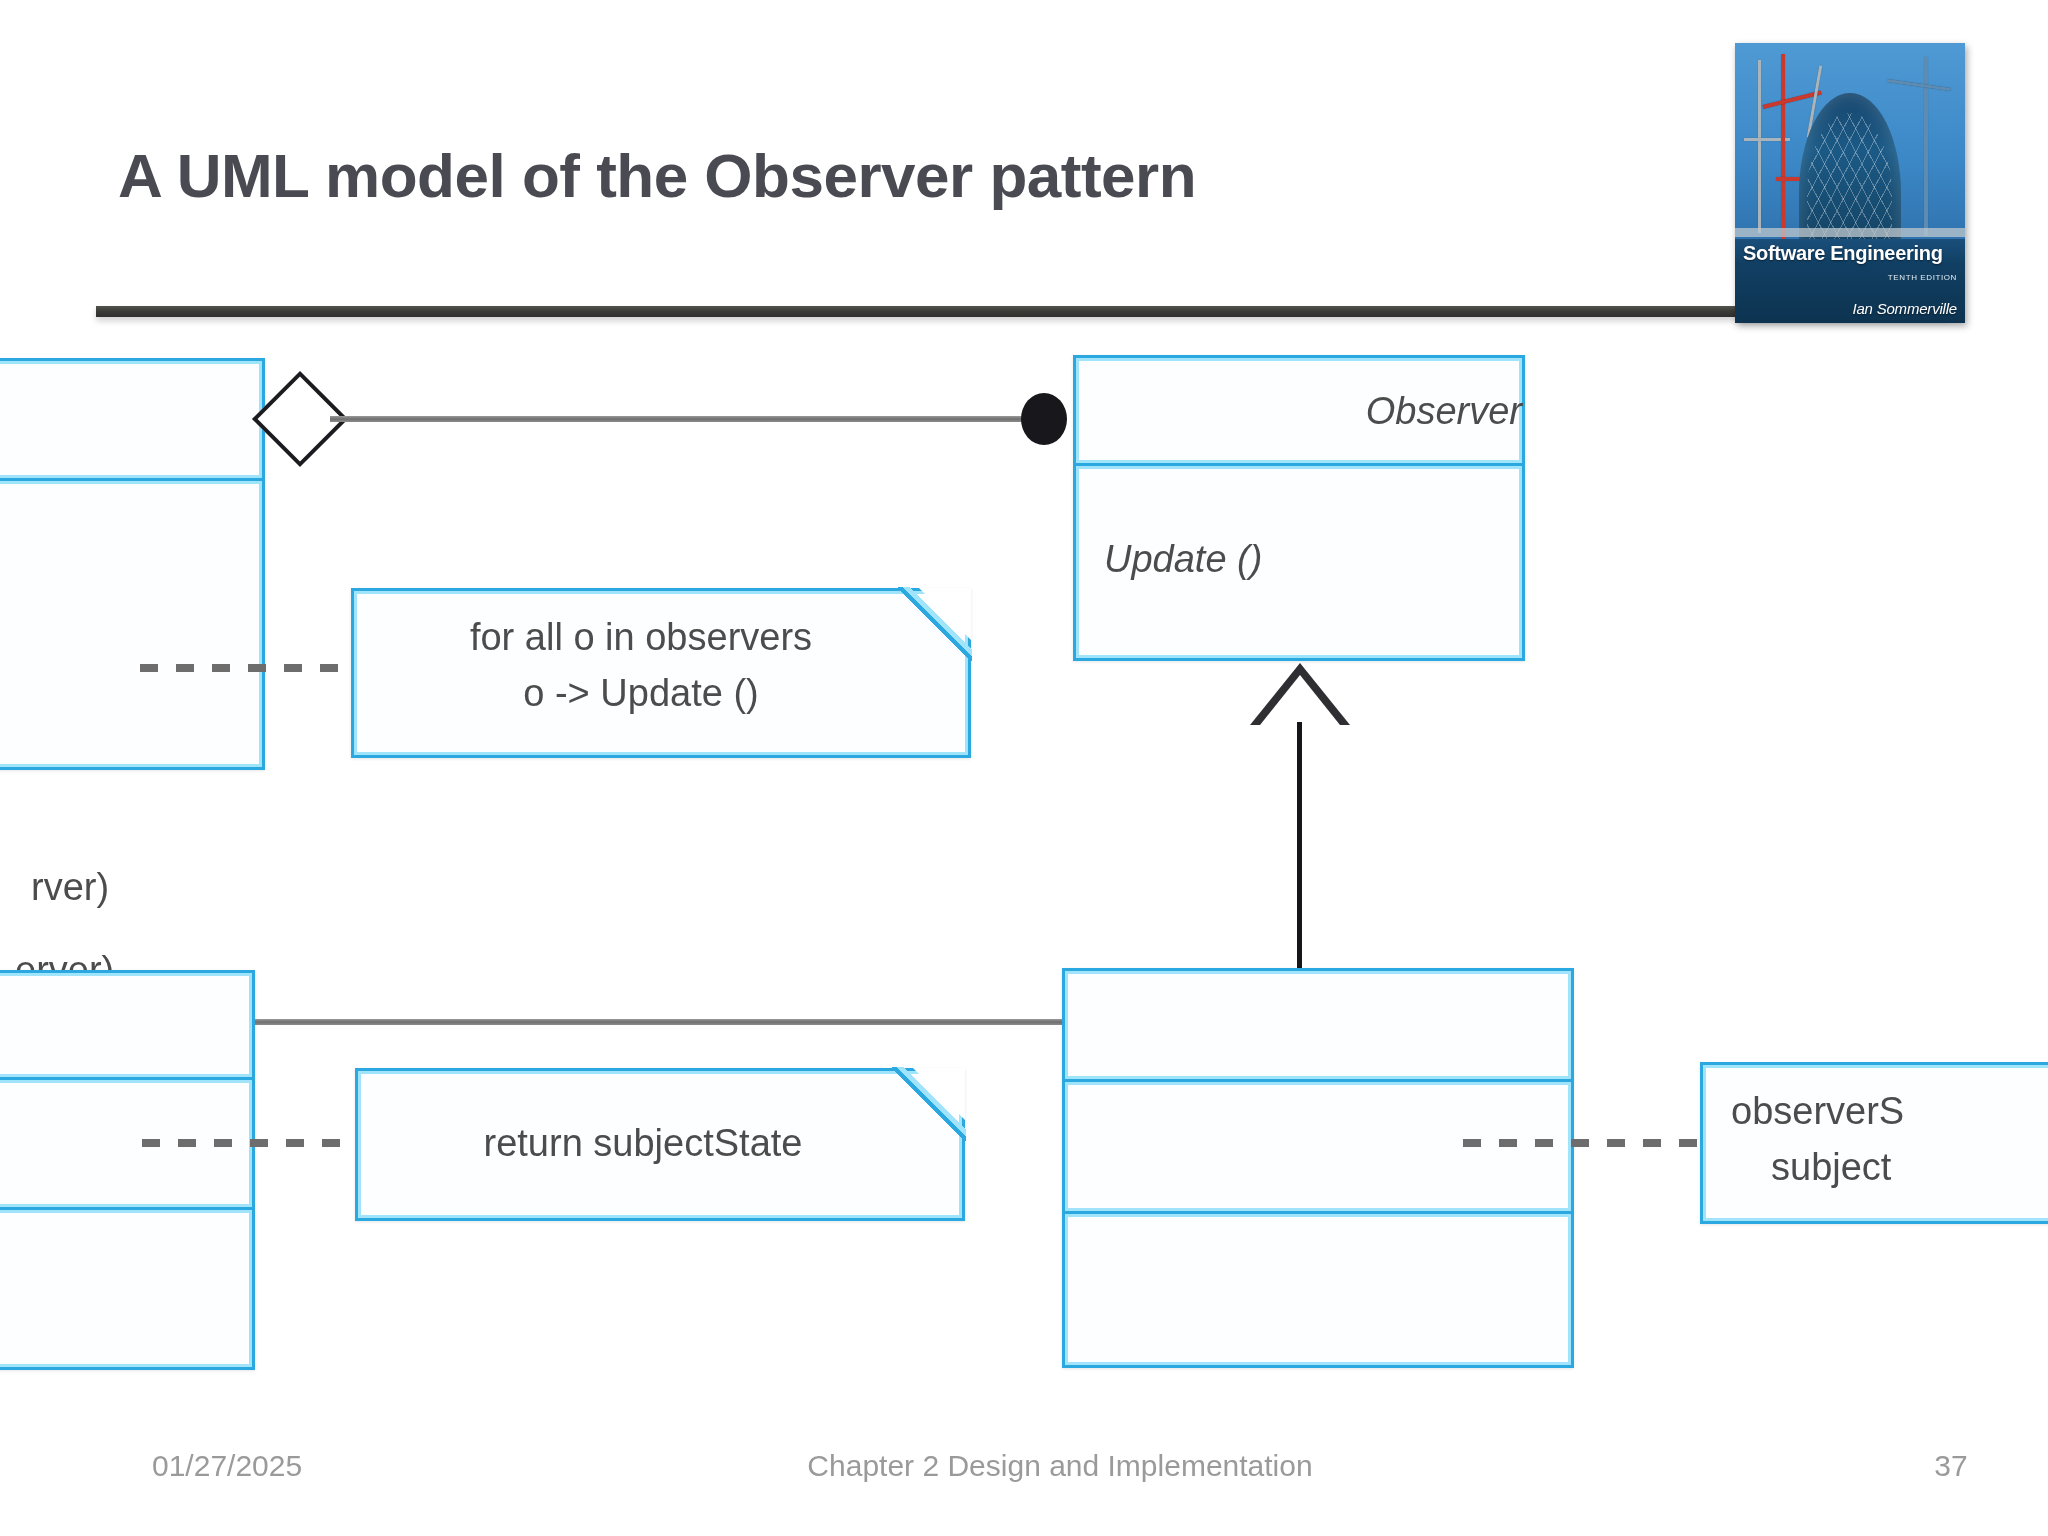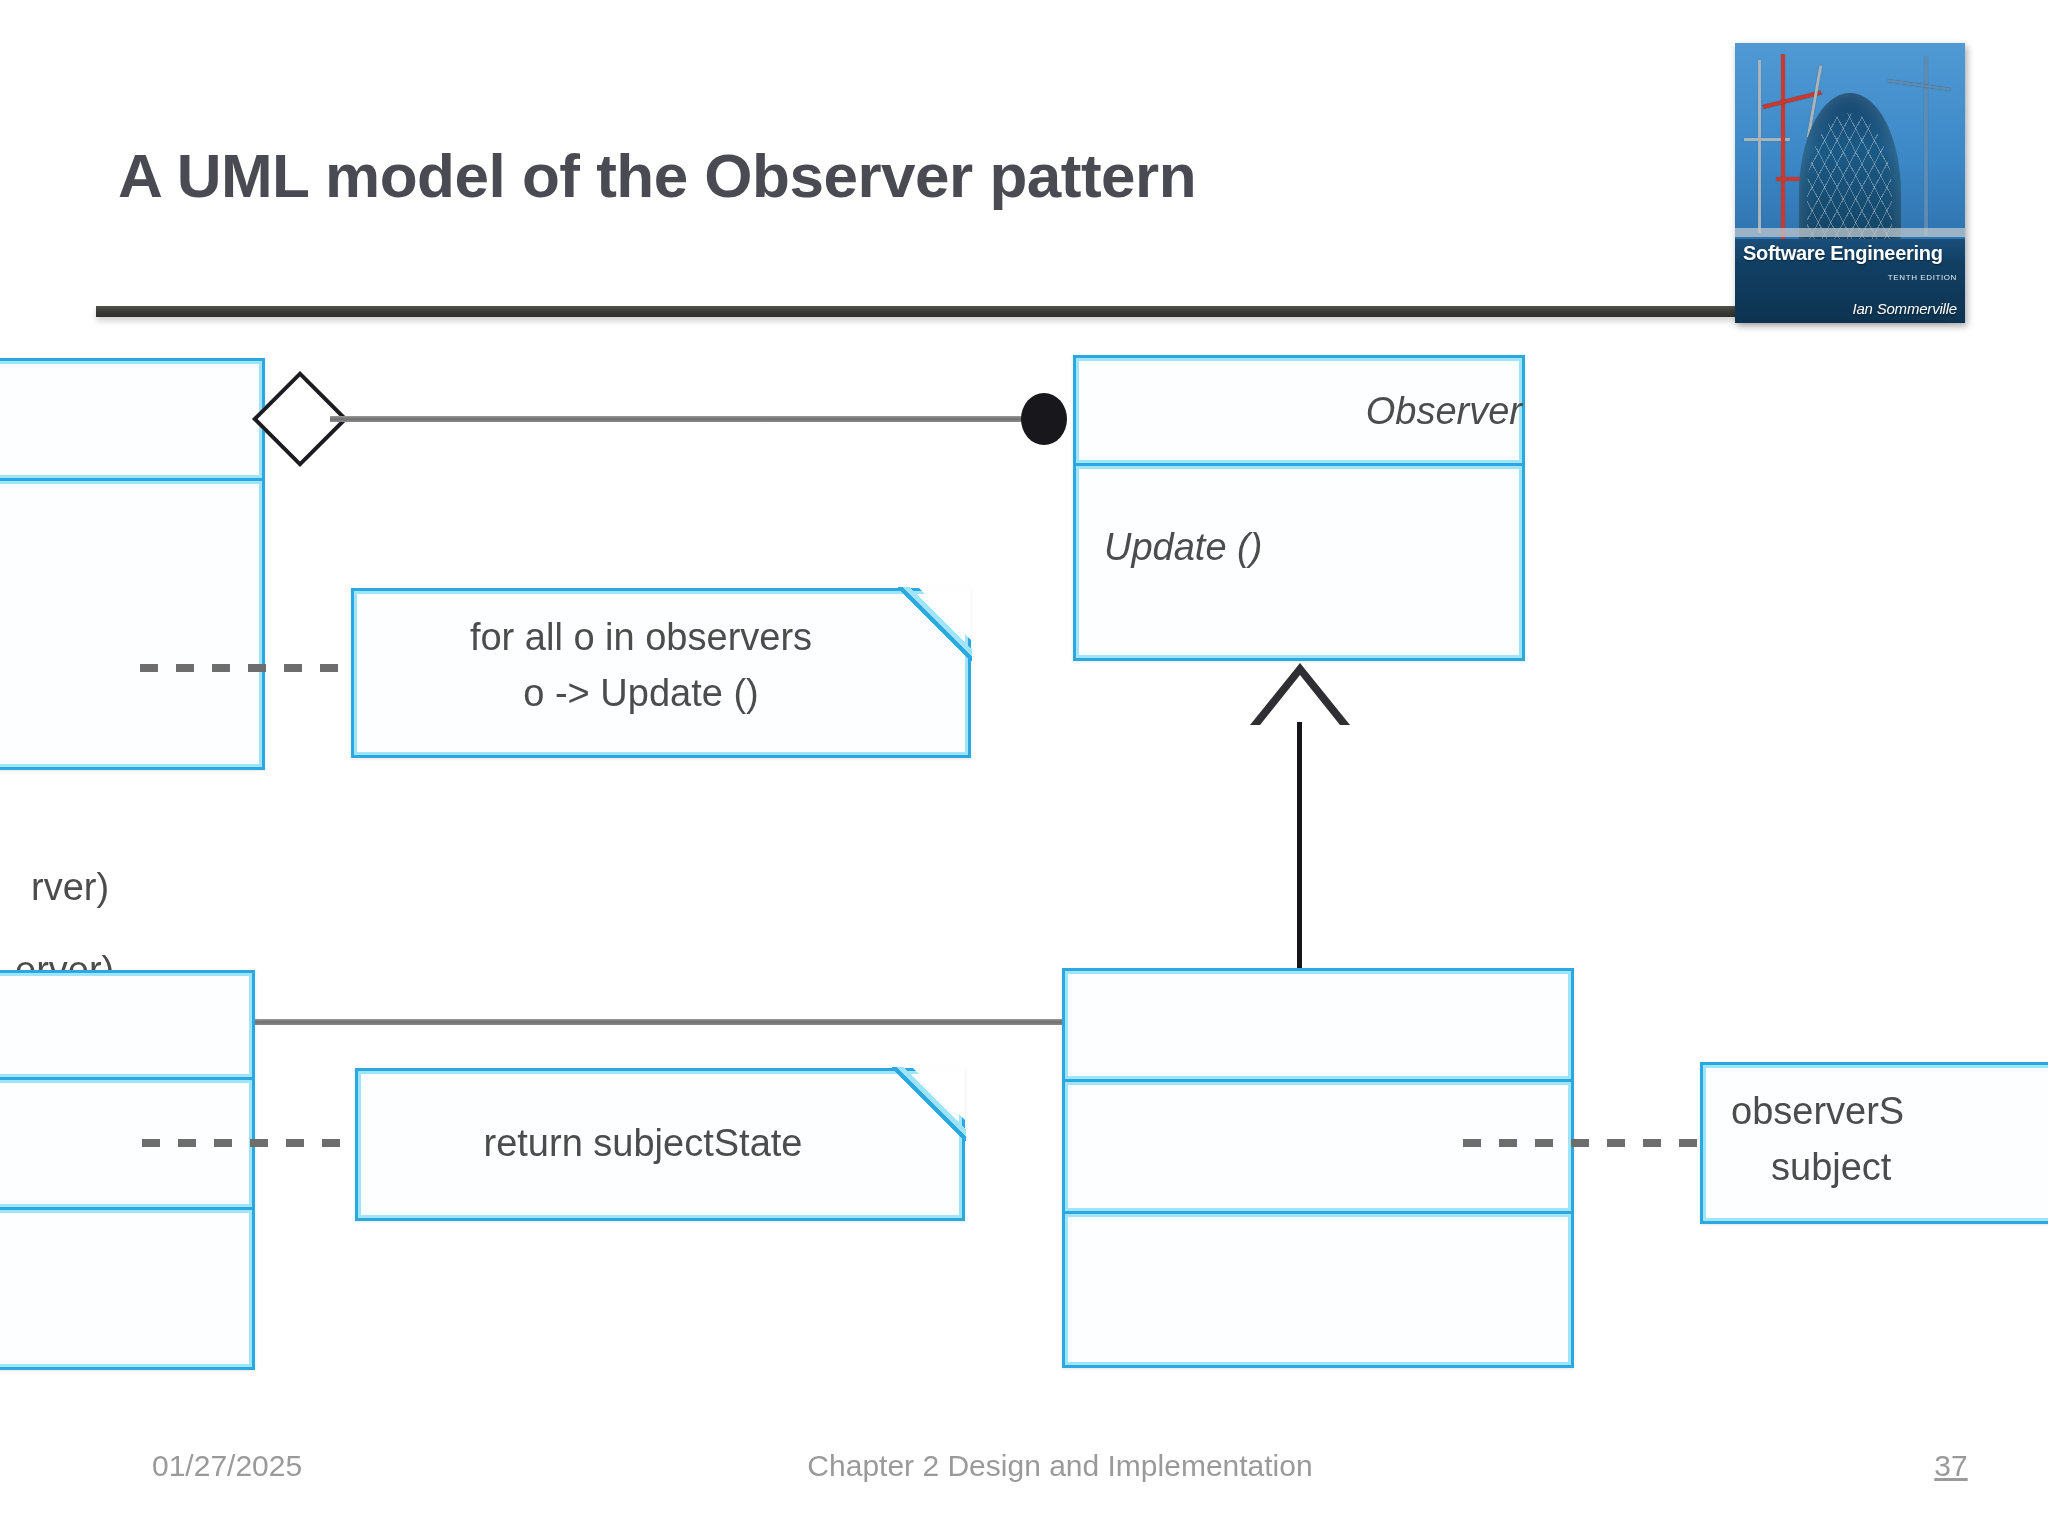--- a/index.html
+++ b/index.html
@@ -221,21 +221,21 @@
   .footer-text {
     position: absolute;
     top: 1449px;
     color: #9a9a9a;
     font-size: 30px;
     white-space: nowrap;
     margin-left: 36px;
   }
   #footer-date { left: 116px; }
   #footer-chapter { left: 0; width: 2048px; text-align: center; }
-  #footer-page { left: 1860px; width: 110px; text-align: center; text-decoration: underline; }
+  #footer-page { left: 1860px; width: 110px; text-align: center; }
 </style>
 </head>
 <body>
 
 <div id="slide">
 
   <div id="slide-title">A UML model of the Observer pattern</div>
   <div id="title-rule"></div>
 
   <div id="book-cover">
@@ -262,21 +262,21 @@
     <div class="uml-text" style="left:72px; top:588px;">erver)</div>
   </div>
 
   <div class="diamond" style="left:266px; top:385px;"></div>
   <div class="conn-line-h" style="left:330px; top:416px; width:720px;"></div>
   <div class="filled-dot" style="left:1021px; top:393px;"></div>
 
   <div class="uml-box" style="left:1073px; top:355px; width:452px; height:306px;">
     <div class="uml-divider" style="top:105px;"></div>
     <div class="uml-text italic center" style="left:0; right:0; top:32px;">Observer</div>
-    <div class="uml-text italic" style="left:28px; top:168px;">Update ()</div>
+    <div class="uml-text italic" style="left:28px; top:180px;">Update ()</div>
   </div>
 
   <div class="tri-hollow" style="left:1250px; top:663px;"></div>
   <div class="conn-line-v" style="left:1297px; top:722px; height:250px;"></div>
 
   <div class="dashed-h" style="left:140px; top:664px; width:210px;"></div>
   <div class="uml-note" style="left:351px; top:588px; width:620px; height:170px;">
     <div class="note-fold"></div>
     <div class="note-fold-edge"></div>
     <div class="note-text" style="top:78px; padding-right:40px;">o -&gt; Update ()</div>

